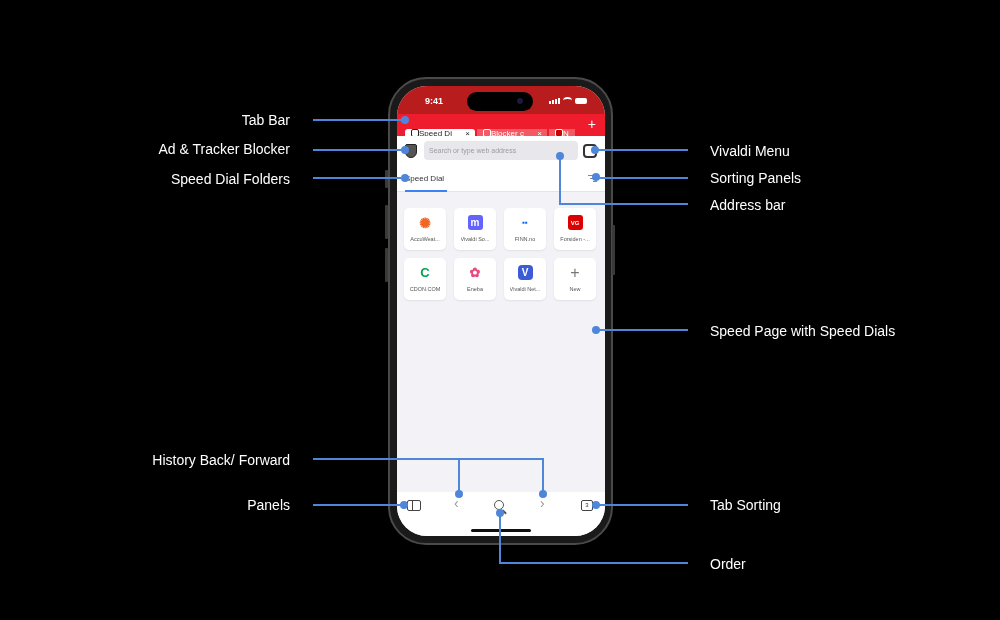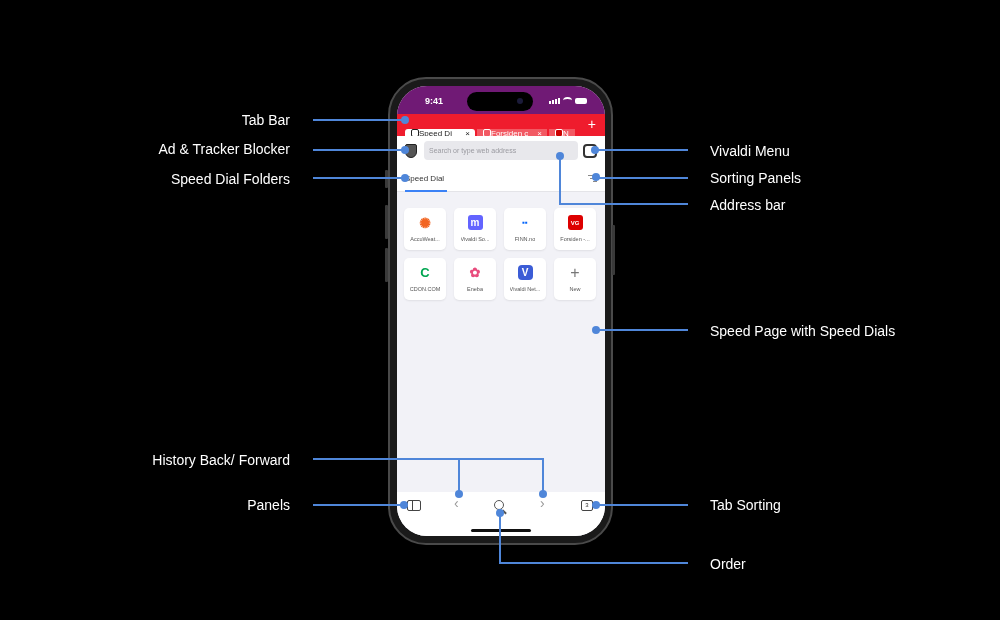--- a/index.html
+++ b/index.html
@@ -6,21 +6,21 @@
   html, body { width: 1000px; height: 620px; background: #000; overflow: hidden; }
   body { position: relative; font-family: "Liberation Sans", sans-serif; color: #fff; }
 
   
   .phone { position: absolute; left: 388px; top: 77px; width: 225px; height: 468px;
     border-radius: 38px; background: #1a1a1a; border: 2px solid #4a4a4a; }
   .btn-side { position: absolute; background: #3a3a3a; width: 3px; border-radius: 1px; }
   .screen { position: absolute; left: 397px; top: 86px; width: 208px; height: 450px;
     border-radius: 30px; overflow: hidden; background: #f2f2f7; }
 
-  .status { position: absolute; left: 0; top: 0; width: 208px; height: 36px; background: #701a75; }
+  .status { position: absolute; left: 0; top: 0; width: 208px; height: 36px; background: #b91c1c; }
   .status .time { position: absolute; left: 28px; top: 10px; font-size: 9px; font-weight: bold; color: #fff; }
   .island { position: absolute; left: 70px; top: 6px; width: 66px; height: 19px; border-radius: 10px; background: #000; }
   .island::after { content: ""; position: absolute; right: 10px; top: 6px; width: 6px; height: 6px; border-radius: 50%; background: #1b1b3a; }
   .sicons { position: absolute; right: 18px; top: 11px; display: flex; gap: 3px; align-items: flex-end; }
   .bars { display: flex; gap: 1px; align-items: flex-end; }
   .bars i { display: block; width: 2px; background: #fff; }
   .wifi { width: 9px; height: 7px; border-top: 2px solid #fff; border-radius: 50% 50% 0 0; }
   .batt { width: 12px; height: 6px; background: #fff; border-radius: 2px; }
 
   .tabbar { position: absolute; left: 0; top: 28px; width: 208px; height: 22px; background: #ef1c2d; }
@@ -90,21 +90,21 @@
   </div>
 
   <div class="tabbar">
     <div class="tab active">
       <span class="ico"></span>
       <span>Speed Di</span>
       <span class="x">×</span>
     </div>
     <div class="tab t2">
       <span class="ico"></span>
-      <span>Forsiden c</span>
+      <span>Blocker c</span>
       <span class="x">×</span>
     </div>
     <div class="tab t3">
       <span class="ico"></span>
       <span>N</span>
     </div>
     <span class="plus">+</span>
   </div>
 
   <div class="toolbar">

